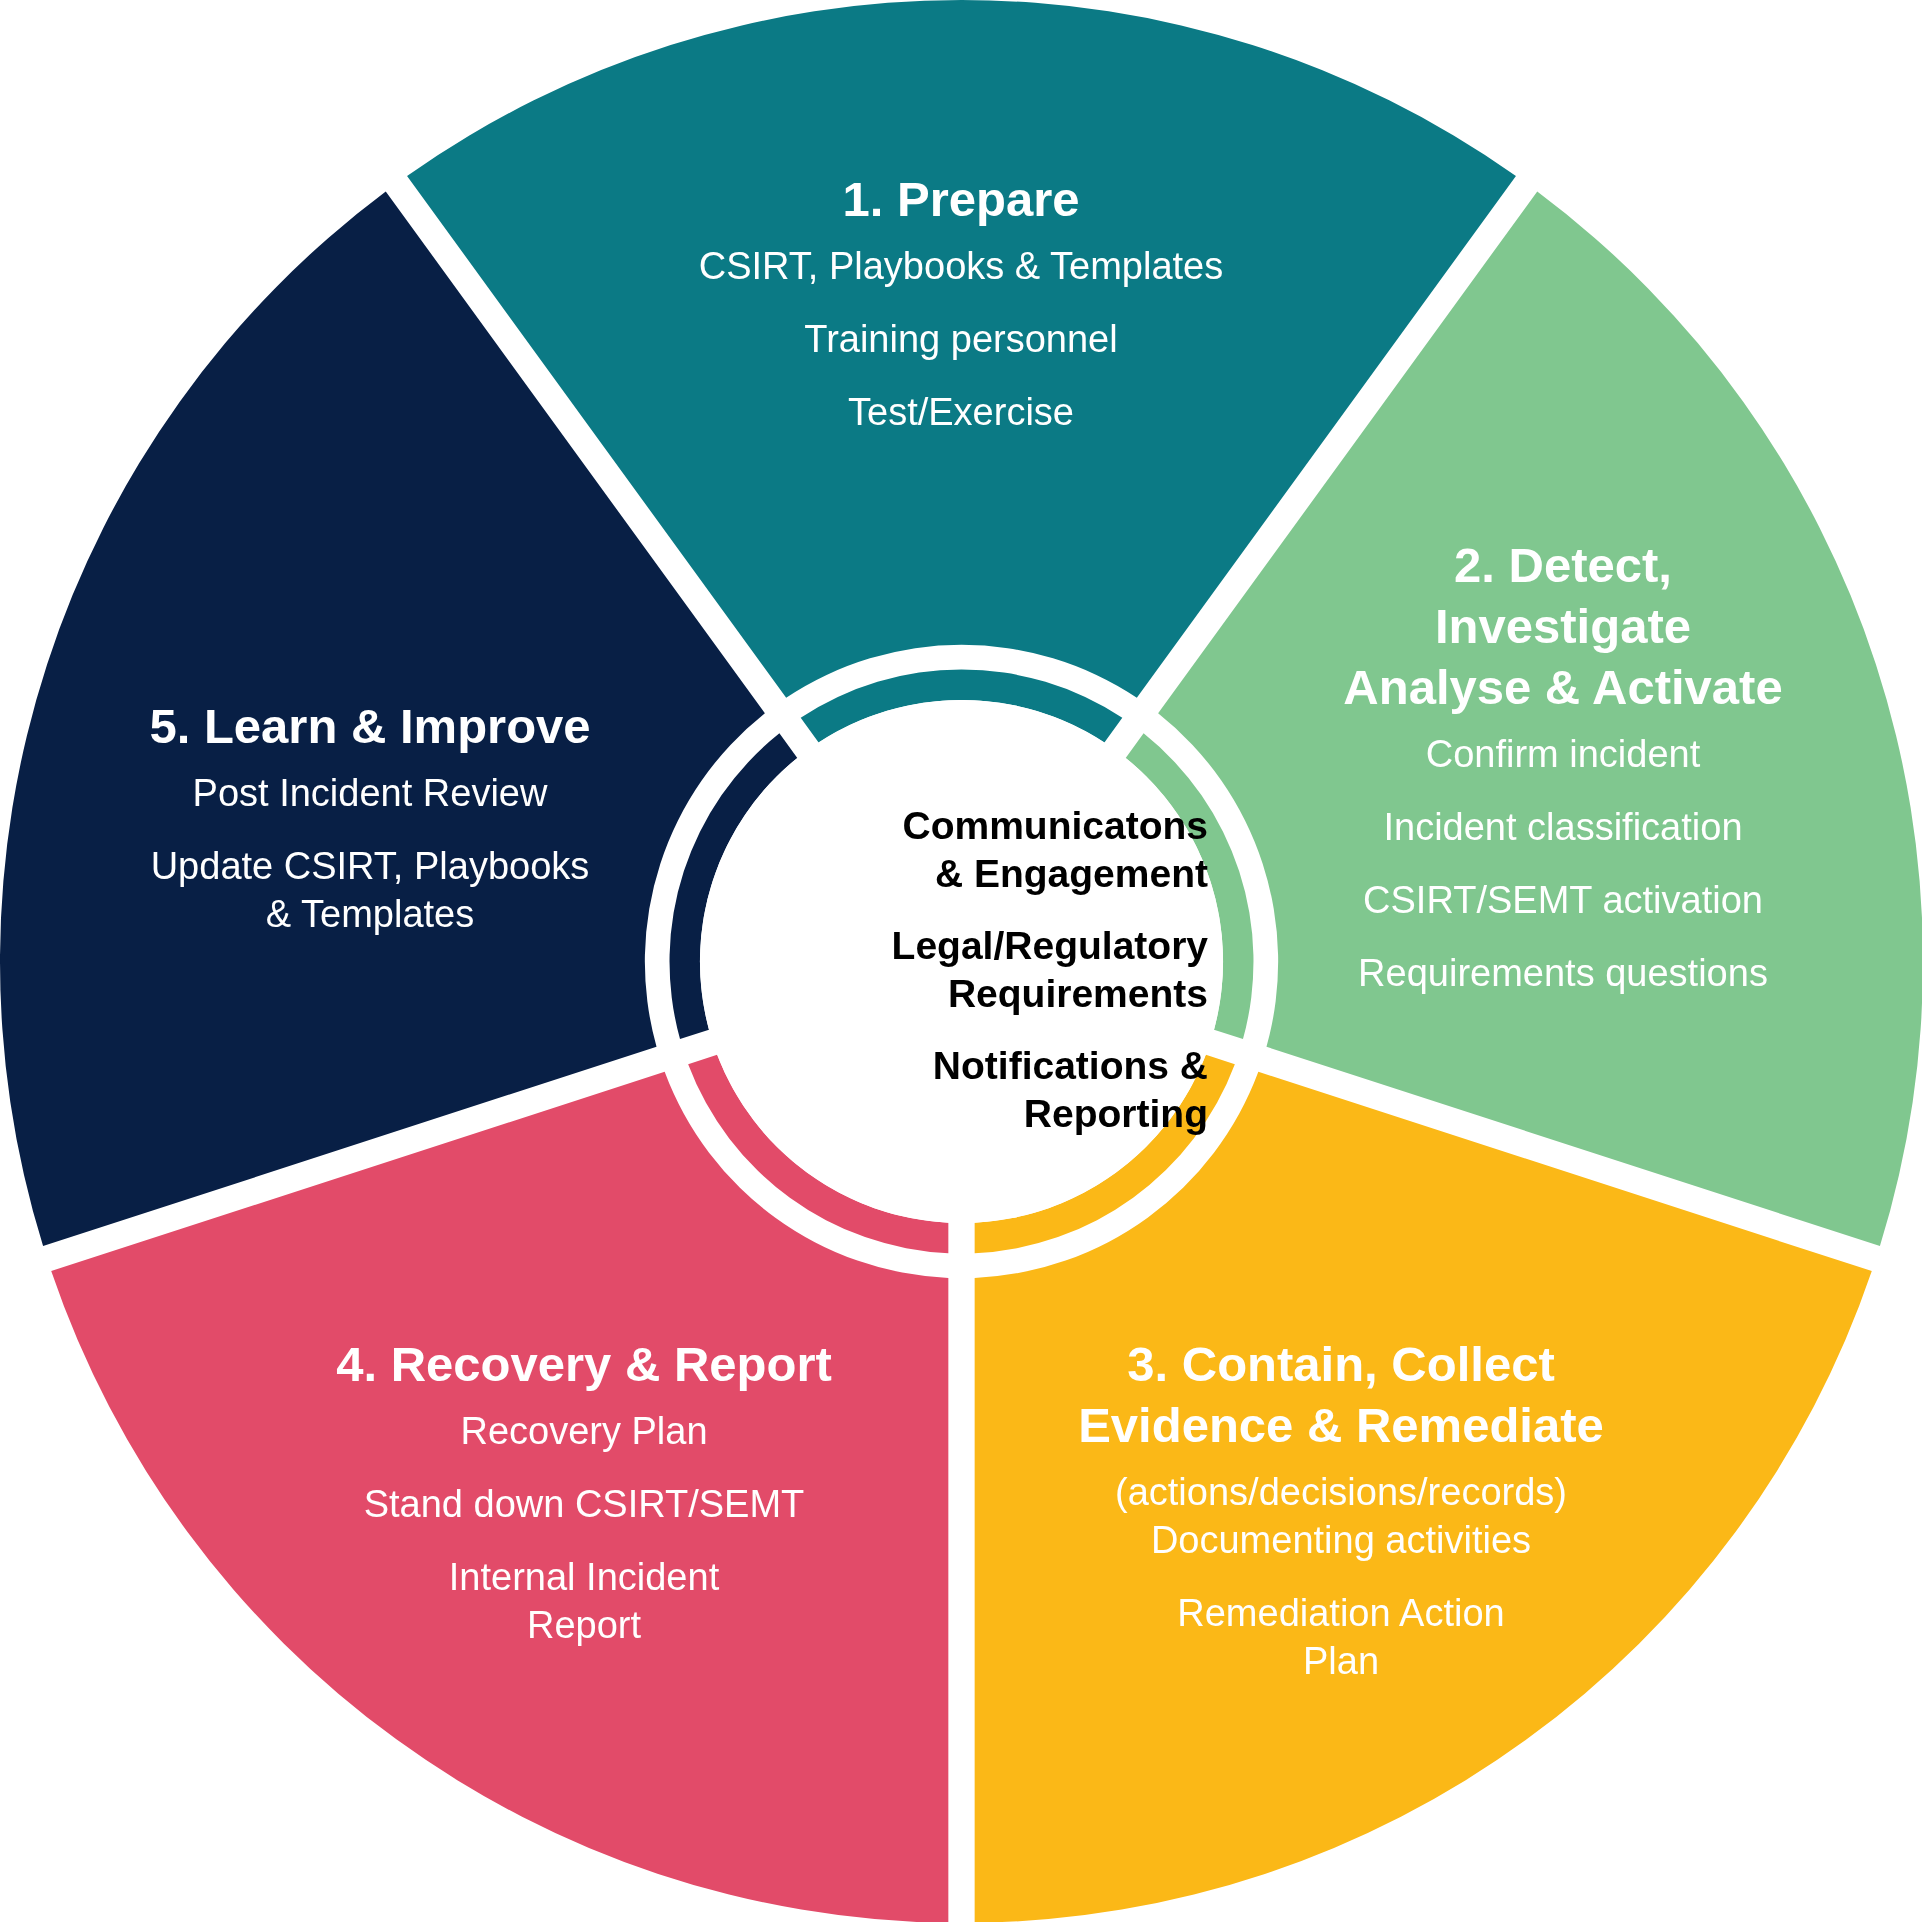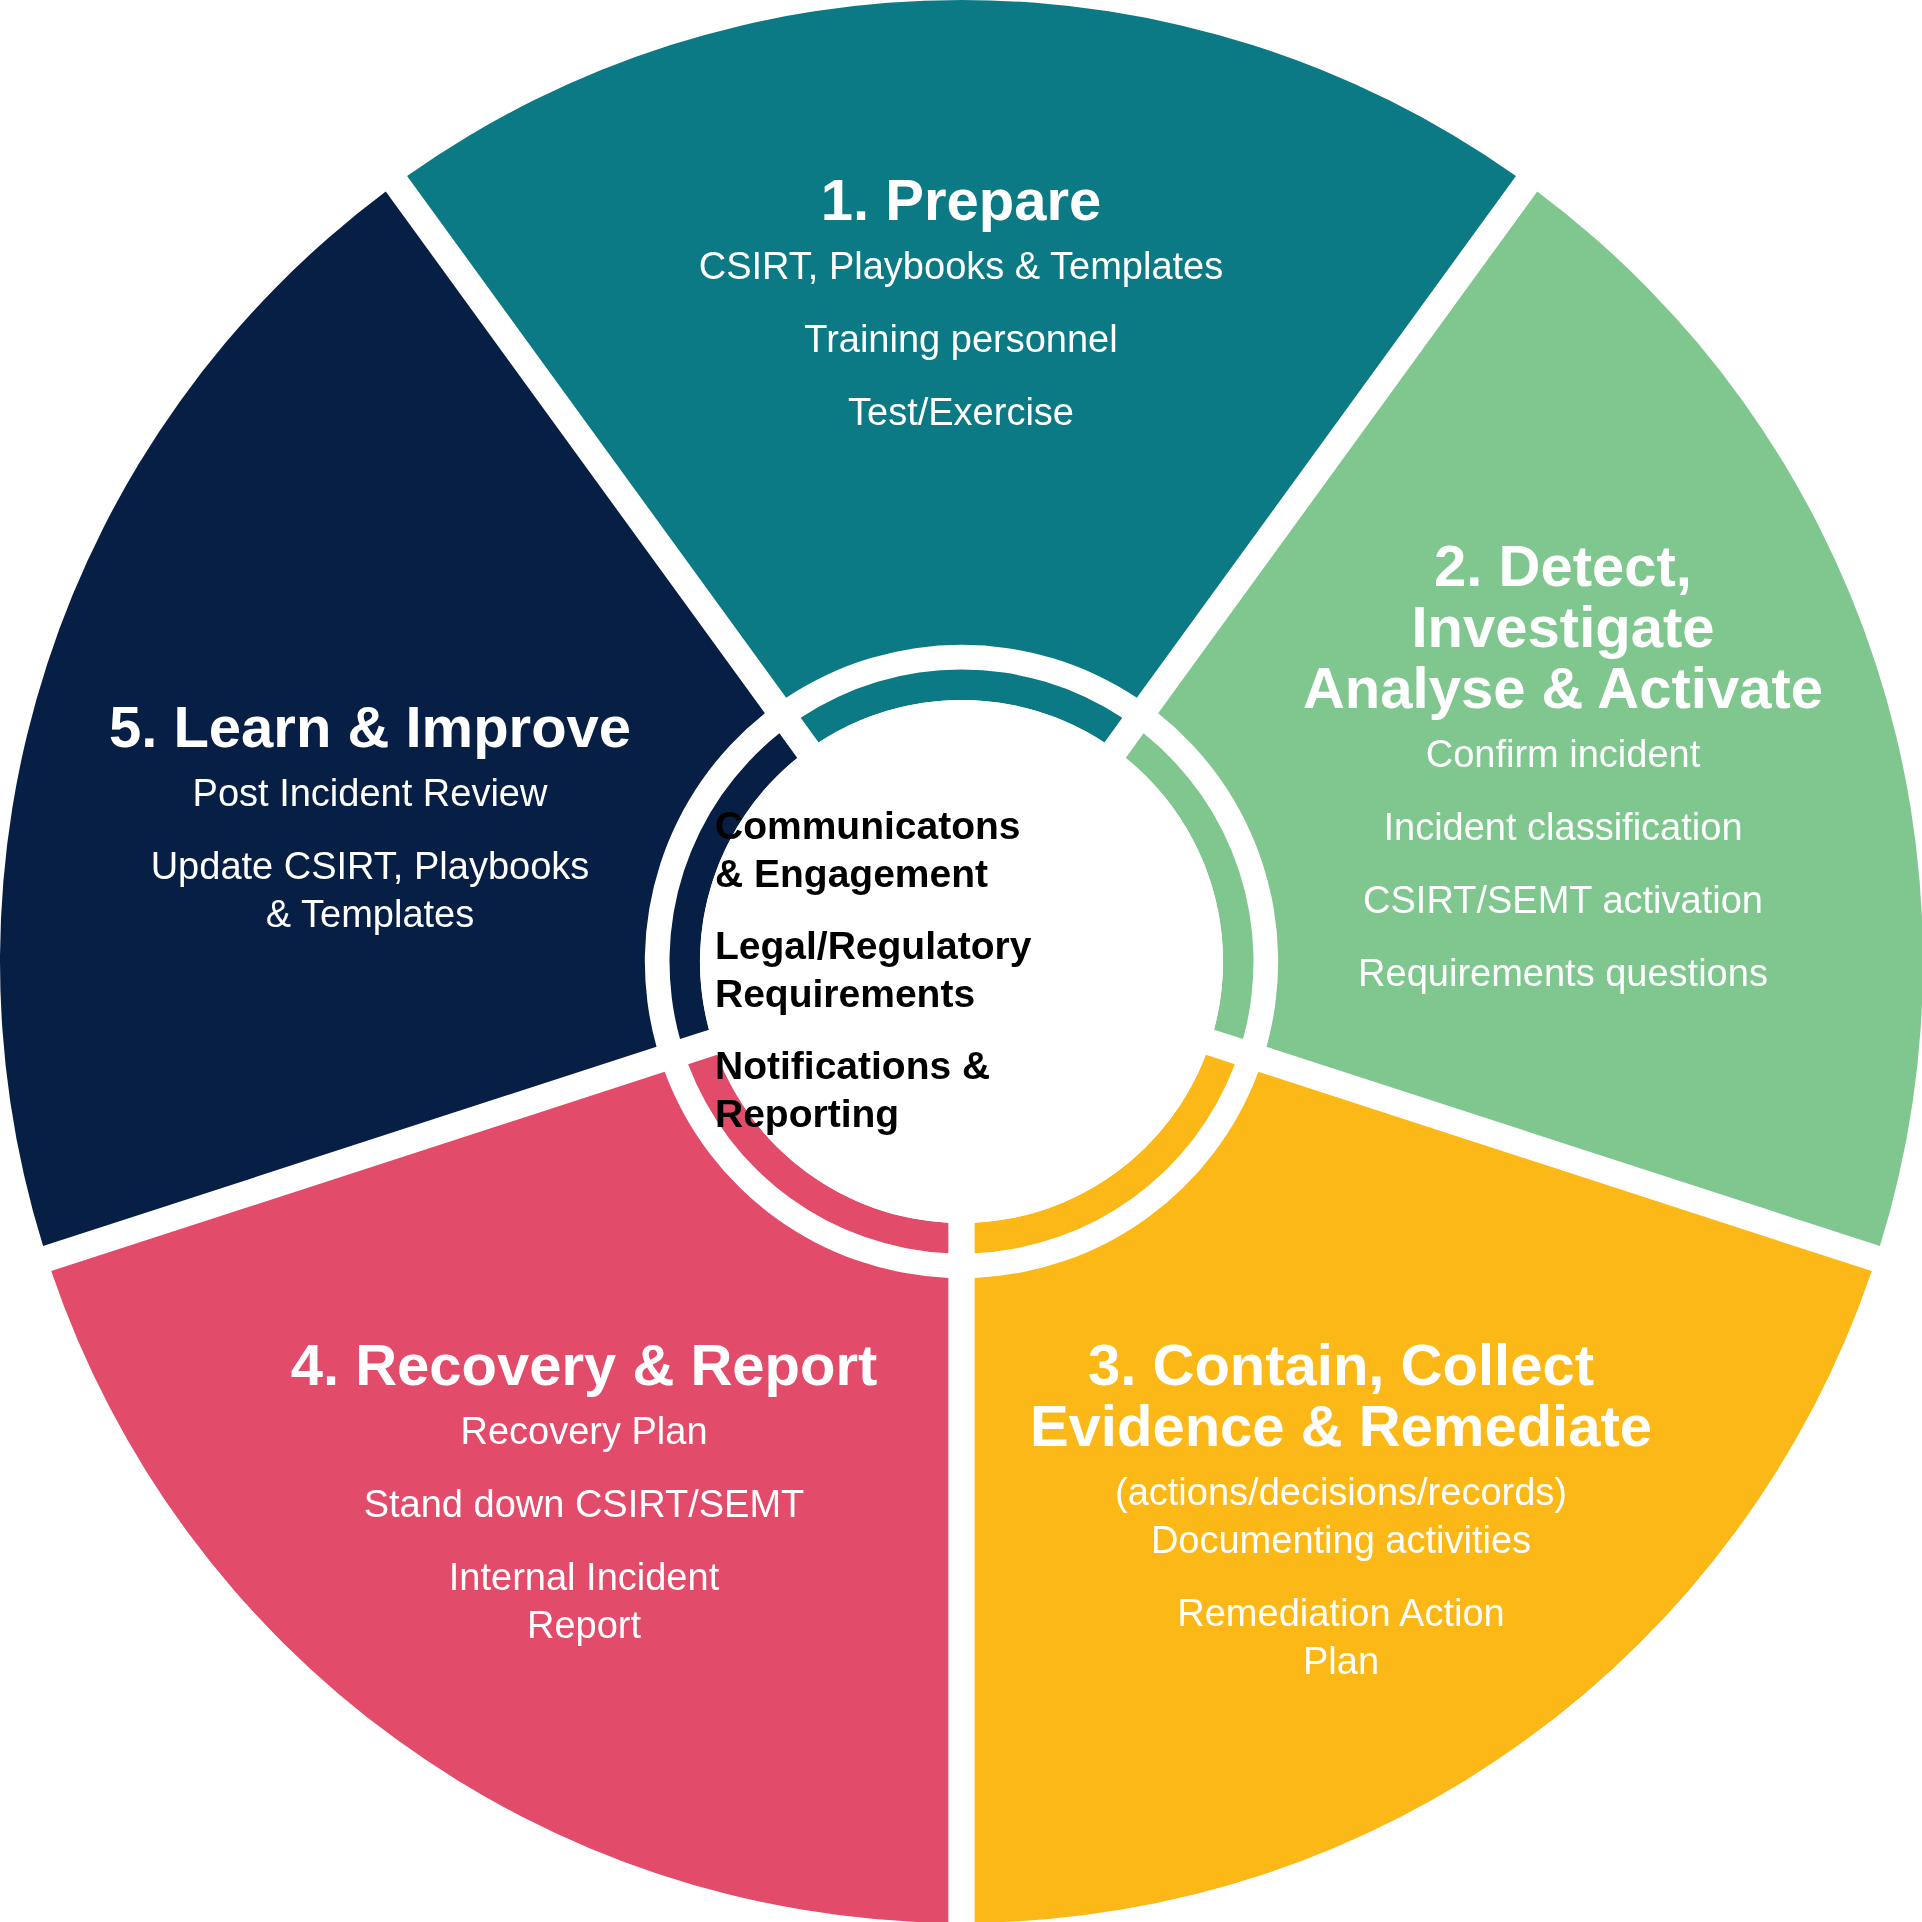--- a/index.html
+++ b/index.html
@@ -1,23 +1,23 @@
 <!DOCTYPE html>
 <html style="font-size:13px"><head>
 <meta charset="utf-8">
 <style>
   html, body { margin: 0; padding: 0; background: #ffffff; }
   body { width: 1923px; height: 1923px; position: relative; overflow: hidden;
          font-family: "Liberation Sans", "DejaVu Sans", sans-serif; }
   #wheel { position: absolute; left: 0; top: 0; width: 1923px; height: 1923px; }
   .label { position: absolute; text-align: center; color: #ffffff; }
-  .label .title { font-weight: bold; font-size: 58px; line-height: 61px; }
+  .label .title { font-weight: bold; font-size: 49px; line-height: 61px; }
   .label .item { font-size: 38px; line-height: 48px; margin-top: 25px; }
   .label .item.first { margin-top: 11.5px; }
-  .center-label { position: absolute; left: 715px; top: 802px; width: 493px; text-align: left; color: #000000; }
+  .center-label { position: absolute; left: 715px; top: 802px; width: 493px; text-align: right; color: #000000; }
   .center-label .c-item { font-size: 39px; line-height: 48px; font-weight: bold; margin-bottom: 24px; }
 </style>
 </head>
 <body>
 
 <svg id="wheel" viewBox="0 0 2338 2338" xmlns="http://www.w3.org/2000/svg">
   <g id="outer-segments">
       <path d="M494.8876747142012,213.94315724257882 A1169,1169 0 0 1 1843.1123252857985,213.9431572425786 L1382.157546259751,848.3929812488158 A385,385 0 0 0 955.8424537402491,848.3929812488159 Z" fill="#0B7A85"></path>
       <path d="M1869.0008691057967,232.75228531593774 A1169,1169 0 0 1 2285.625198367646,1514.9901246718116 L1539.7846986268032,1272.6518560578183 A385,385 0 0 0 1408.046090079749,867.2021093221748 Z" fill="#80C78F"></path>
       <path d="M2275.7366545476475,1545.4239331932567 A1169,1169 0 0 1 1185,2337.8904995764146 L1185,1553.6673887919276 A385,385 0 0 0 1529.896154806805,1303.0856645792633 Z" fill="#FBB817"></path>

